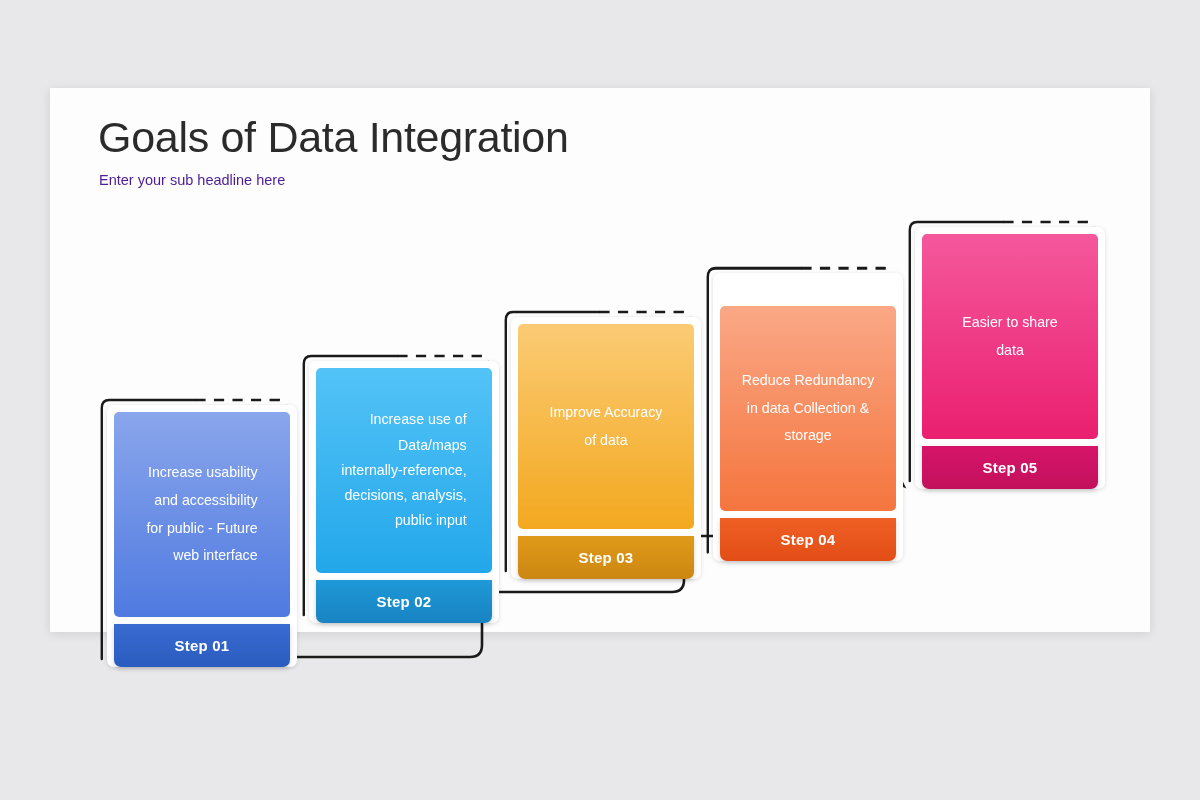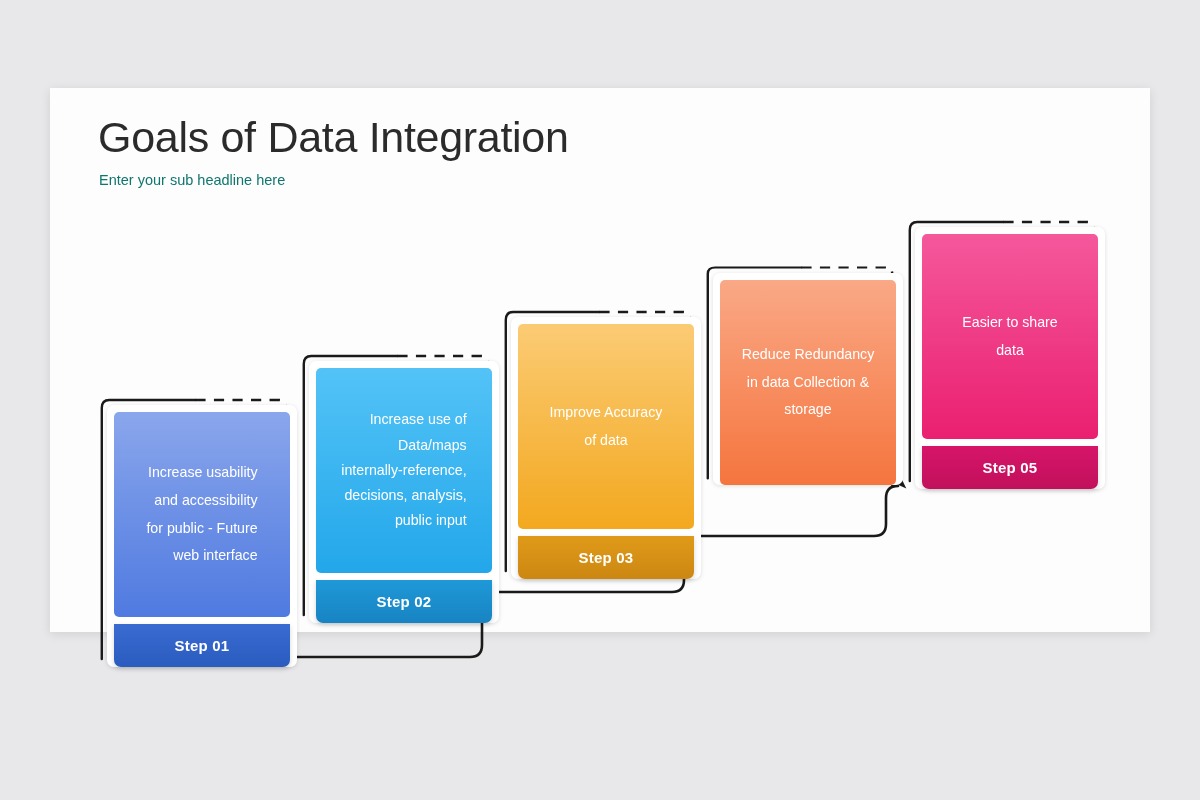--- a/index.html
+++ b/index.html
@@ -37,21 +37,21 @@
     letter-spacing: -0.3px;
     white-space: nowrap;
   }
 
   #page-subtitle {
     position: absolute;
     left: 49px;
     top: 84px;
     font-size: 14.5px;
     font-weight: 400;
-    color: #0f766e;
+    color: #4c1d95;
     white-space: nowrap;
   }
 
   
   #connector {
     position: absolute;
     left: 0;
     top: 0;
     width: 1100px;
     height: 624px;
@@ -199,25 +199,28 @@
       </div>
     </div>
   </div>
 
   <div class="step" id="step-4" style="left:655px; top:177px;">
     <svg class="outline-solid" viewBox="0 0 205 270" preserveAspectRatio="none">
       <path d="M 104 3 L 11 3 Q 3 3 3 11 L 3 262" stroke="#1a1a1a" stroke-width="2.6" fill="none" stroke-linecap="round"></path>
       <path d="M 104 3 L 194 3 Q 202 3 202 11 L 202 250" stroke="#1a1a1a" stroke-width="2.6" fill="none" stroke-dasharray="11 9" stroke-linecap="butt"></path>
     </svg>
     <div class="card-body" style="margin:8px 0 0 8px; width:190px;">
-      <div class="card-fill" style="height:205px; background:linear-gradient(180deg,#faa886 0%,#f5753e 100%);">
+      <div class="card-fill" style="height:205px; background:linear-gradient(180deg,#faa886 0%,#f5753e 100%);margin-top:26px;">
         <span class="card-text">Reduce Redundancy
 in data Collection &amp;
 storage</span>
       </div>
+      <div class="card-footer" style="background:linear-gradient(180deg,#ef6025 0%,#e24d16 100%);">
+        <span class="card-footer-label">Step 04</span>
+      </div>
     </div>
   </div>
 
   <div class="step" id="step-5" style="left:857px; top:131px;">
     <svg class="outline-solid" viewBox="0 0 205 270" preserveAspectRatio="none">
       <path d="M 104 3 L 11 3 Q 3 3 3 11 L 3 262" stroke="#1a1a1a" stroke-width="2.6" fill="none" stroke-linecap="round"></path>
       <path d="M 104 3 L 194 3 Q 202 3 202 11 L 202 250" stroke="#1a1a1a" stroke-width="2.6" fill="none" stroke-dasharray="11 9" stroke-linecap="butt"></path>
     </svg>
     <div class="card-body" style="margin:8px 0 0 8px; width:190px;">
       <div class="card-fill" style="height:205px; background:linear-gradient(180deg,#f5589c 0%,#ea1f70 100%);">

